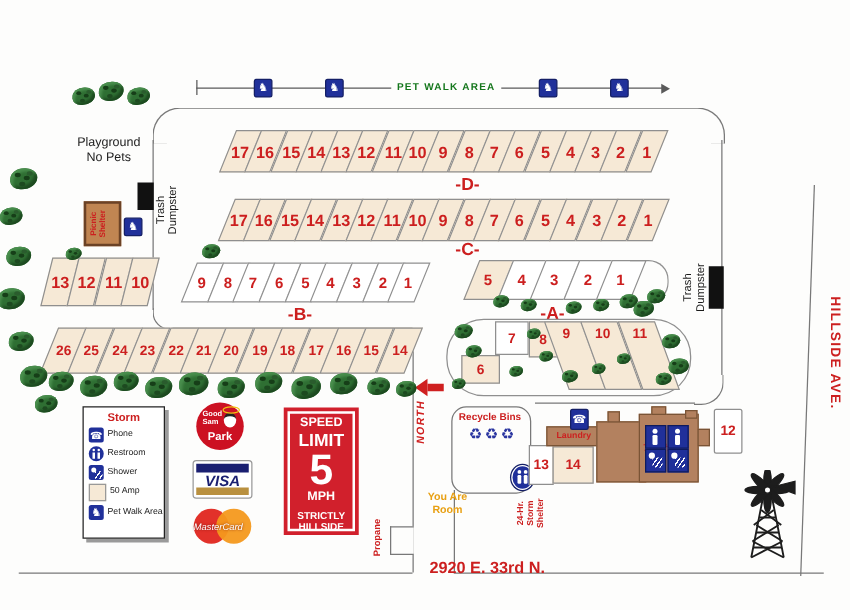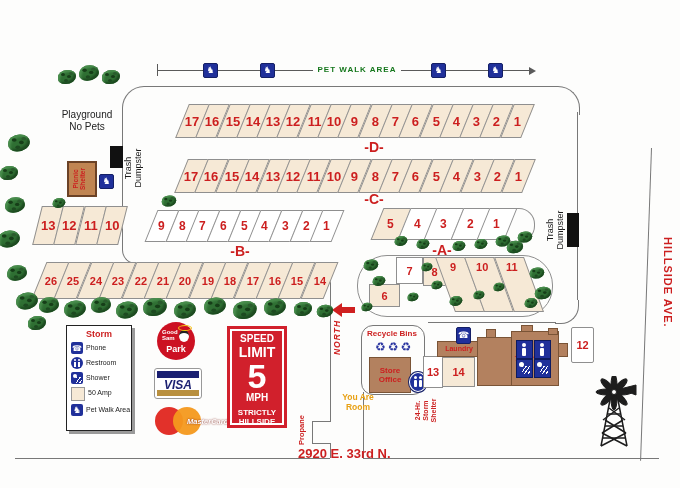--- a/index.html
+++ b/index.html
@@ -396,43 +396,38 @@
   <div class="abs" style="left:157px;top:322px;width:38px;height:38px;background:#cc1122;border-radius:50%;color:#fff;">
     <span class="abs" style="left:5px;top:7px;font-size:6px;font-weight:bold;">Good</span>
     <span class="abs" style="left:5px;top:13px;font-size:6px;font-weight:bold;">Sam</span>
     <span class="abs" style="left:22px;top:8px;width:10px;height:12px;background:#fff;border-radius:50%;border-top:3px solid #222;box-sizing:border-box;"></span>
     <span class="abs" style="left:21px;top:3px;width:12px;height:4px;border:1px solid #f3c212;border-radius:50%;"></span>
     <span class="abs" style="left:0;top:22px;width:38px;text-align:center;font-size:9px;font-weight:bold;">Park</span>
   </div>
   <div class="abs" style="left:155px;top:404px;width:46px;height:36px;">
     <span class="abs" style="left:0;top:3px;width:28px;height:28px;background:#e2312a;border-radius:50%;"></span>
     <span class="abs" style="left:18px;top:3px;width:28px;height:28px;background:#f4991e;border-radius:50%;opacity:.95;"></span>
-    <span class="abs" style="left:0;top:13px;width:37px;text-align:center;font-size:7.5px;font-weight:bold;font-style:italic;color:#fff;text-shadow:0 0 2px #7a1a10;margin-left:32px;">MasterCard</span>
+    <span class="abs" style="left:0;top:13px;width:37px;text-align:center;font-size:7.5px;font-weight:normal;font-style:italic;color:#fff;text-shadow:0 0 2px #7a1a10;">MasterCard</span>
   </div>
 
   <div class="sign">
     <span style="font-size:10px;margin-top:7px;">SPEED</span>
     <span style="font-size:14px;">LIMIT</span>
     <span style="font-size:34px;line-height:32px;">5</span>
     <span style="font-size:10px;">MPH</span>
     <span style="font-size:8px;margin-top:5px;">STRICTLY</span>
     <span style="font-size:8px;">HILLSIDE</span>
   </div>
 
   <div class="abs" style="left:332px;top:303px;width:0;height:0;border-right:10px solid #cf2020;border-top:7px solid transparent;border-bottom:7px solid transparent;"></div>
   <div class="abs" style="left:342px;top:307px;width:13px;height:6px;background:#cf2020;"></div>
   <div class="rot" style="left:315px;top:332px;width:44px;height:11px;font-size:8.5px;font-weight:bold;font-style:italic;color:#cf2020;letter-spacing:1px;">NORTH</div>
 
   <div class="abs redtxt" style="left:363px;top:329px;width:58px;text-align:center;font-size:8px;">Recycle Bins</div>
   <div class="abs" style="left:375px;top:340px;width:46px;color:#2a35a0;font-size:12px;letter-spacing:2px;">♻♻♻</div>
-  <div class="brown" style="left:369px;top:357px;width:42px;height:36px;">
-    <div class="redtxt" style="text-align:center;font-size:8px;line-height:9px;padding-top:8px;">
-      <span>Store</span><br><span>Office</span>
-    </div>
-  </div>
   <div class="wc-circle" style="left:409px;top:372px;"></div>
   <div class="site-box" style="left:423px;top:356px;width:18px;height:30px;">13</div>
   <div class="site-box beige" style="left:442px;top:357px;width:31px;height:28px;">14</div>
 
   <div class="abs" style="left:330px;top:392px;width:56px;text-align:center;color:#e8a013;font-weight:bold;font-size:8.5px;line-height:10px;">
     <span>You Are</span><br><span>Room</span>
   </div>
   <div class="rot redtxt" style="left:405px;top:397px;width:44px;height:27px;font-size:7px;line-height:8px;">
     <span>24-Hr.</span><br><span>Storm</span> <span>Shelter</span>
   </div>
@@ -450,21 +445,21 @@
   <div class="brown" style="left:558px;top:343px;width:10px;height:14px;"></div>
   <div class="abs redtxt" style="left:479px;top:344px;width:36px;text-align:center;font-size:8px;line-height:10px;font-style:italic;margin-left:28px;">
     <span>Rec.</span><br><span>Trash</span>
   </div>
   <div class="bsq bsq-person" style="left:516px;top:340px;"></div>
   <div class="bsq bsq-person" style="left:534px;top:340px;"></div>
   <div class="bsq bsq-shower" style="left:516px;top:359px;"></div>
   <div class="bsq bsq-shower" style="left:534px;top:359px;"></div>
   <div class="site-box" style="left:571px;top:327px;width:21px;height:34px;border-radius:2px;">12</div>
 
-  <div class="abs redtxt" style="left:298px;top:446px;width:150px;text-align:left;font-size:13px;">2920 E. 33rd N.</div>
+  <div class="abs redtxt" style="left:286px;top:446px;width:150px;text-align:right;font-size:13px;">2920 E. 33rd N.</div>
   <div class="abs redtxt" style="left:662px;top:237px;writing-mode:vertical-rl;font-size:11px;letter-spacing:1px;">HILLSIDE AVE.</div>
 
   <svg class="abs" style="left:592px;top:376px;" width="46" height="72" viewBox="0 0 46 72">
     <g fill="#1d1d1d" stroke="#1d1d1d">
       <g transform="translate(22,16)">
         <g>
             <ellipse rx="3" ry="11" cy="-7"></ellipse>
           </g>
         <g transform="rotate(45)">
             <ellipse rx="3" ry="11" cy="-7"></ellipse>

